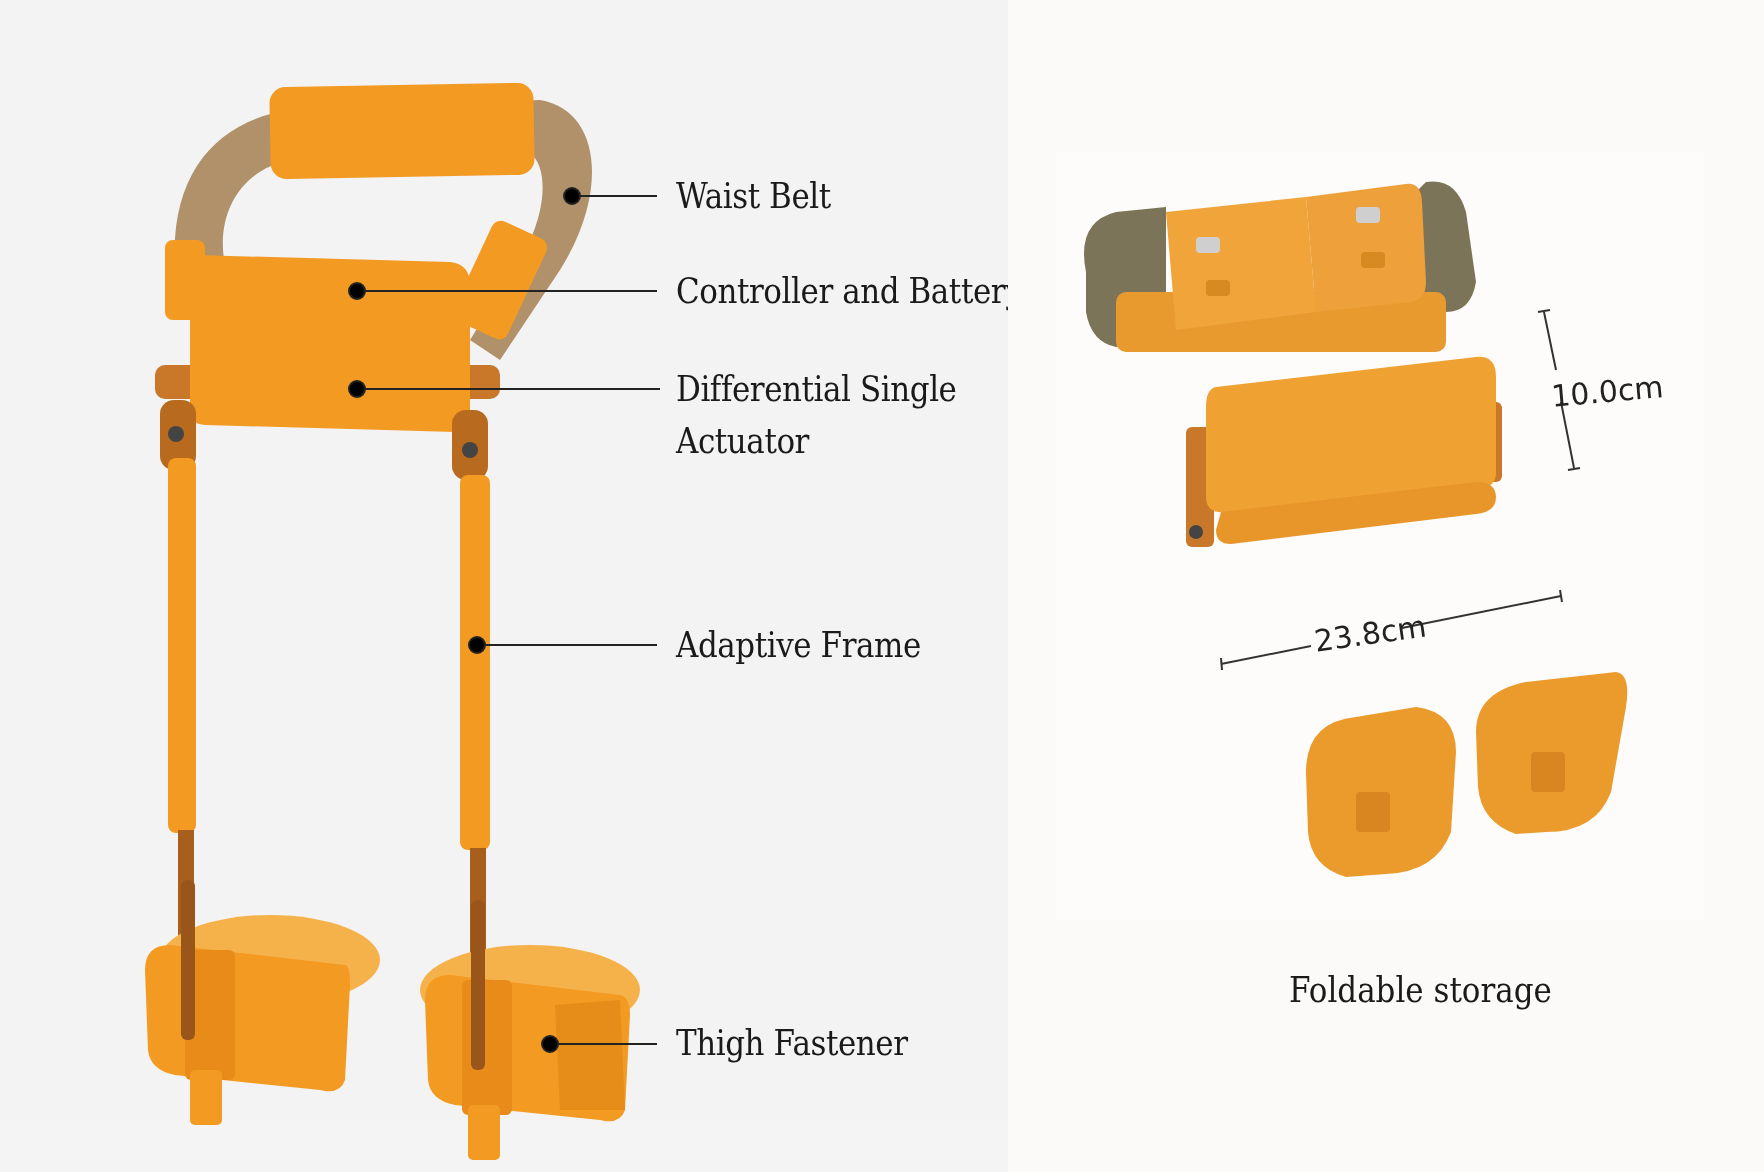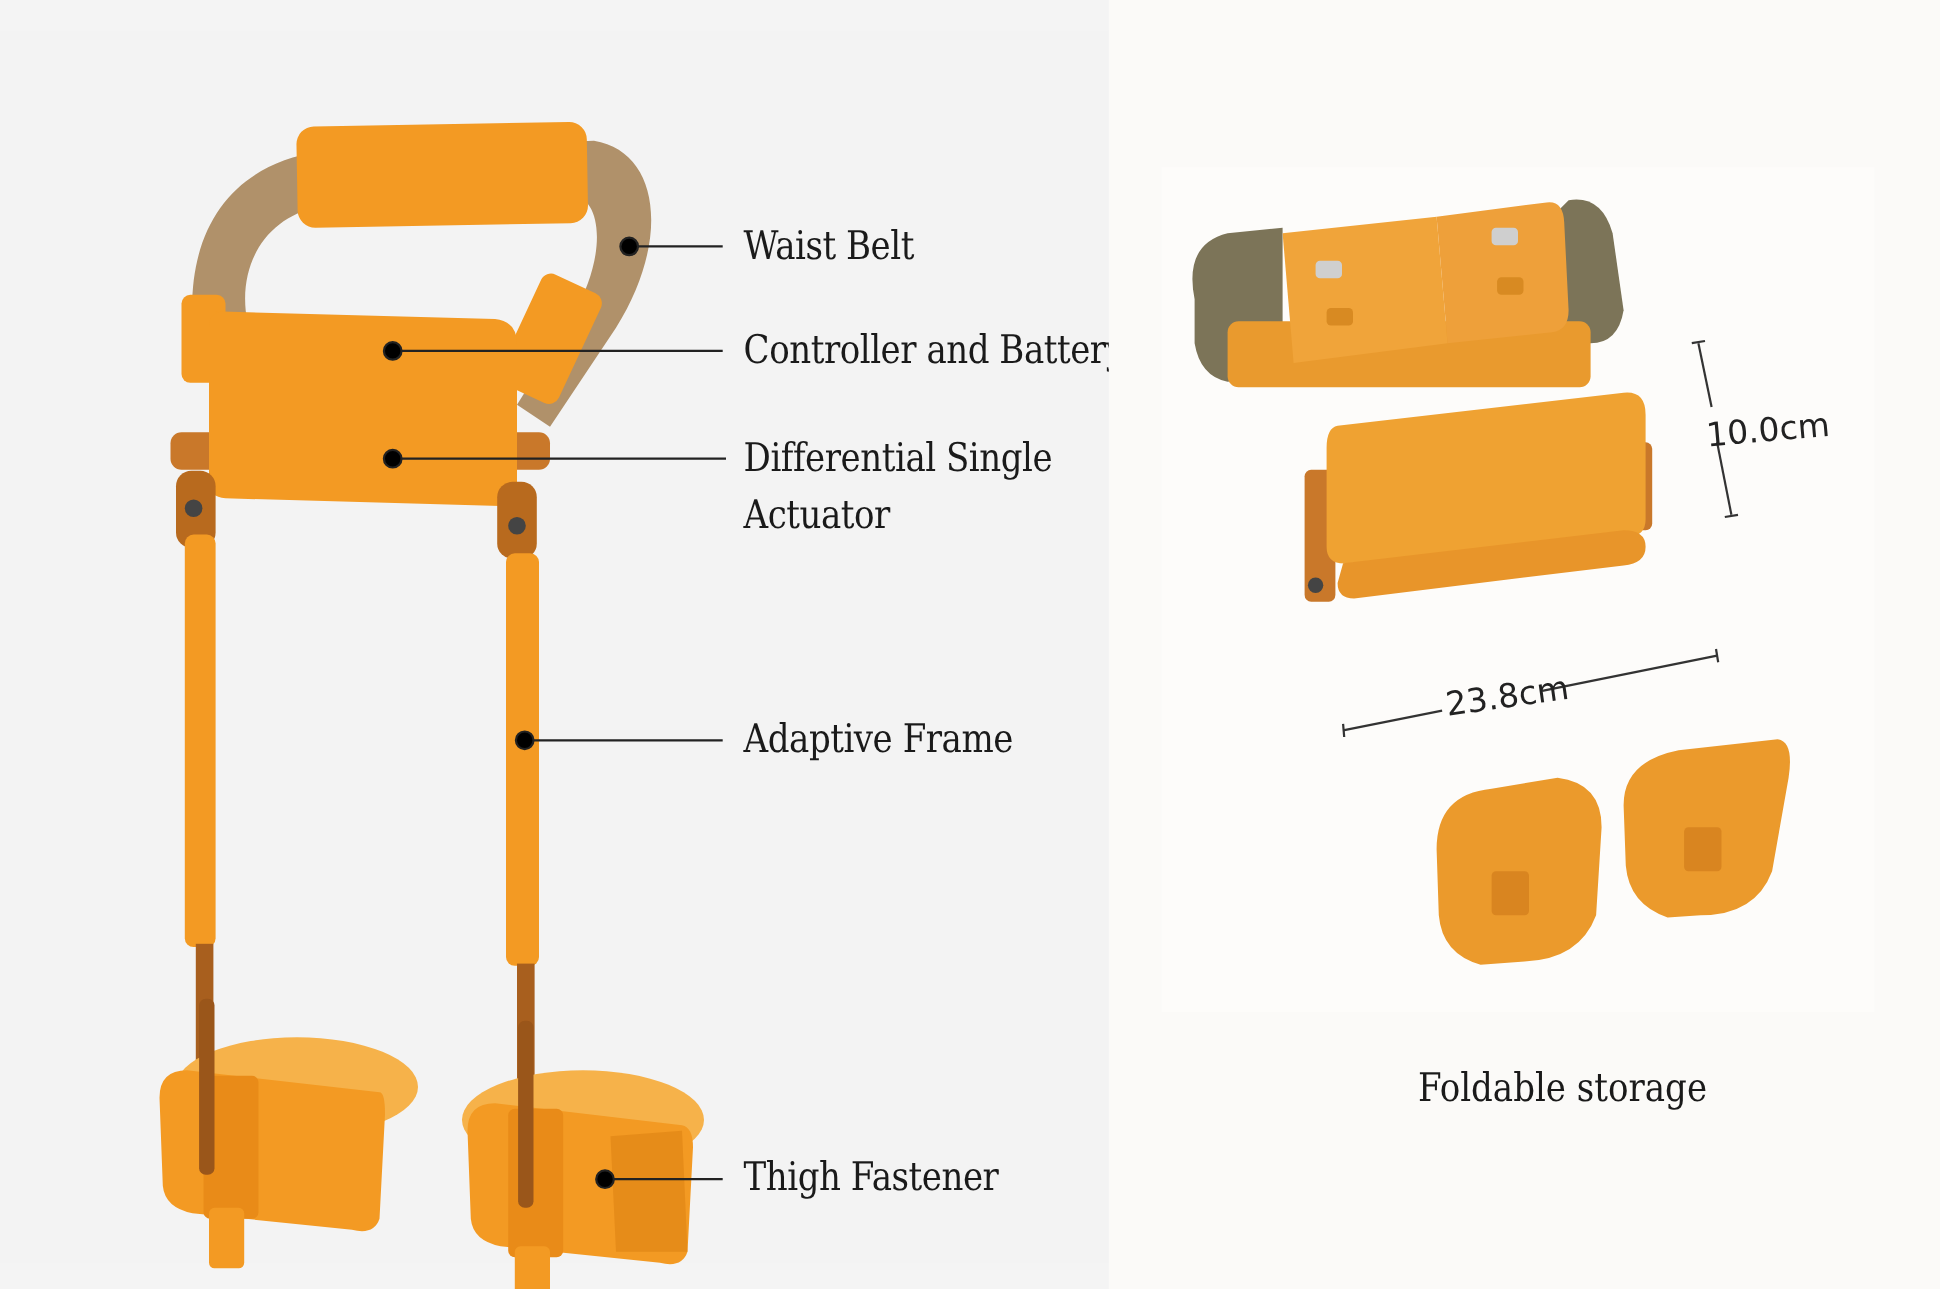--- a/index.html
+++ b/index.html
@@ -1,17 +1,17 @@
 <!DOCTYPE html>
 <html><head>
 <meta charset="utf-8">
 <style>
   html, body { margin:0; padding:0; }
   body { width:1764px; height:1172px; position:relative; overflow:hidden; background:#f4f4f4; font-family:"DejaVu Serif","Liberation Serif",serif; }
-  .panel-left { position:absolute; left:0; top:0; width:1008px; height:1120px; background:#f3f3f3;margin-top:28px; }
+  .panel-left { position:absolute; left:0; top:0; width:1008px; height:1120px; background:#f3f3f3; }
   .panel-right { position:absolute; left:1008px; top:0; width:756px; height:1172px; background:#fbfaf8; }
   .photo-box { position:absolute; left:1056px; top:152px; width:648px; height:768px; background:#fdfcfa; }
   svg { position:absolute; left:0; top:0; }
   .label { position:absolute; color:#1a1a1a; font-size:36px; line-height:44px; white-space:nowrap; letter-spacing:-0.5px; transform:scaleX(0.86); transform-origin:left center; }
   .caption { position:absolute; color:#1a1a1a; font-size:36px; line-height:44px; white-space:nowrap; transform:scaleX(0.86); transform-origin:left center; }
   .dim { position:absolute; font-family:"DejaVu Sans","Liberation Sans",sans-serif; font-size:30px; color:#222; white-space:nowrap; }
 </style>
 </head>
 <body>
 

